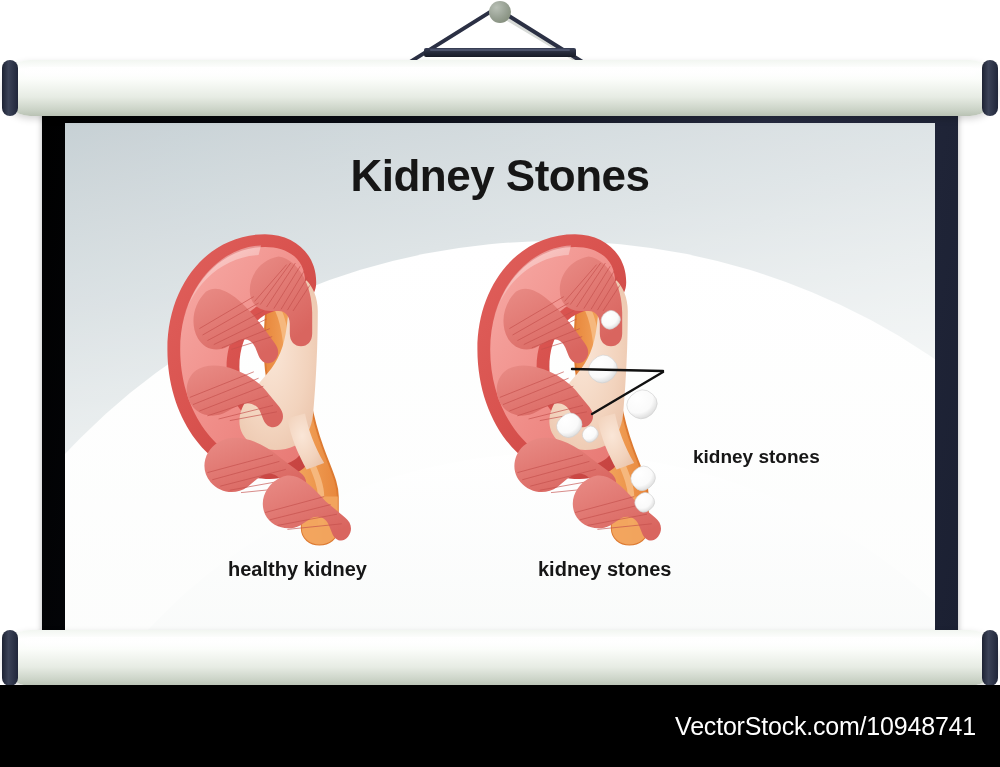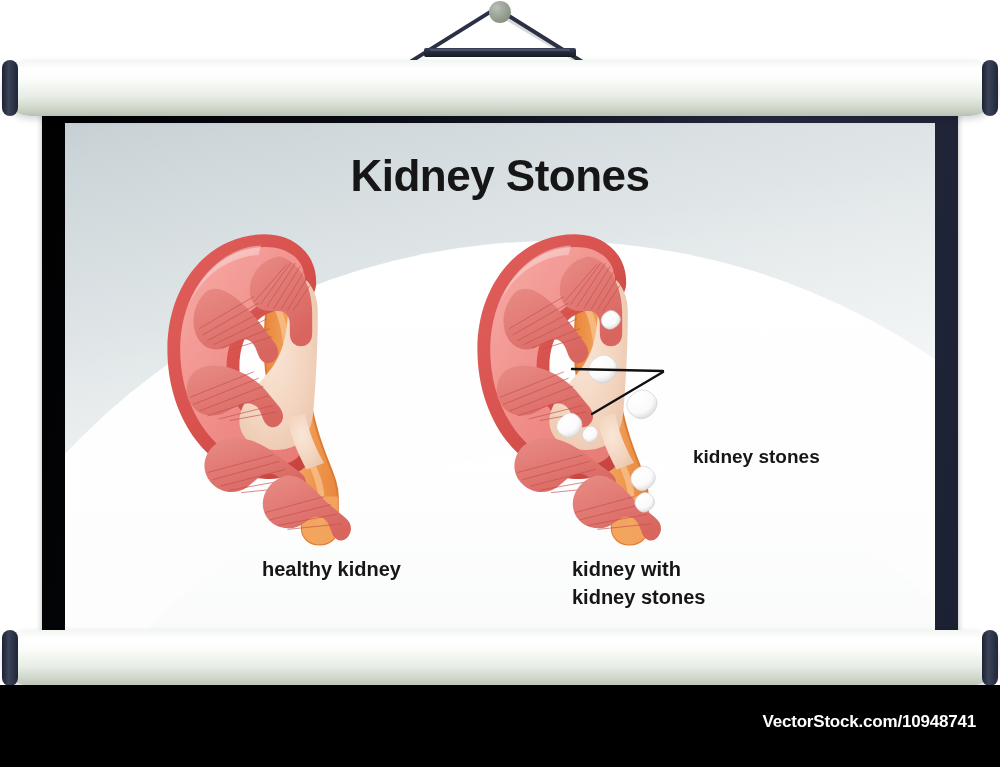--- a/index.html
+++ b/index.html
@@ -70,36 +70,36 @@
     background:linear-gradient(180deg,rgba(255,255,255,.85),rgba(226,233,230,.9));
   }
   .screen-inner{position:absolute;left:0;top:0;width:870px;height:492px;}
 
   
   .title{
     position:absolute;left:0;top:28px;width:870px;text-align:center;
     font-size:44px;font-weight:bold;color:#161616;letter-spacing:-.5px;
   }
   .cap{
-    position:absolute;font-size:20px;font-weight:bold;color:#161616;line-height:28px;margin-left:34px;
+    position:absolute;font-size:20px;font-weight:bold;color:#161616;line-height:28px;
   }
   .cap-healthy{left:163px;top:432px;}
   .cap-stones{left:473px;top:432px;}
   .annot{
     position:absolute;left:628px;top:323px;font-size:19px;font-weight:bold;color:#161616;
   }
 
   
   .footer{position:absolute;left:0;top:685px;width:1000px;height:82px;background:#000;}
   .footer-brand{
     position:absolute;left:26px;top:706px;font-size:31px;font-weight:bold;color:#fff;
     letter-spacing:-.6px;
   }
   .footer-url{
-    position:absolute;right:24px;top:712px;font-size:17px;font-weight:bold;color:#fff;
+    position:absolute;right:24px;top:712px;font-size:25px;font-weight:normal;color:#fff;
     letter-spacing:-.2px;
   }
 
   svg{display:block;}
 </style>
 </head>
 <body>
 
 <div id="stage">
 
@@ -306,21 +306,20 @@
             <path d="M507,246 L598,248"></path>
             <path d="M527,291 L598,249"></path>
           </g>
         </svg>
 
         <div class="title">Kidney Stones</div>
 
         <div class="cap cap-healthy">healthy kidney</div>
 
         <div class="cap cap-stones">
-          <div>kidney with</div>
           <div>kidney stones</div>
         </div>
 
         <div class="annot">kidney stones</div>
       </div>
     </div>
   </div>
 
   <div class="roller roller-top">
     <div class="roller-cap left"></div>

